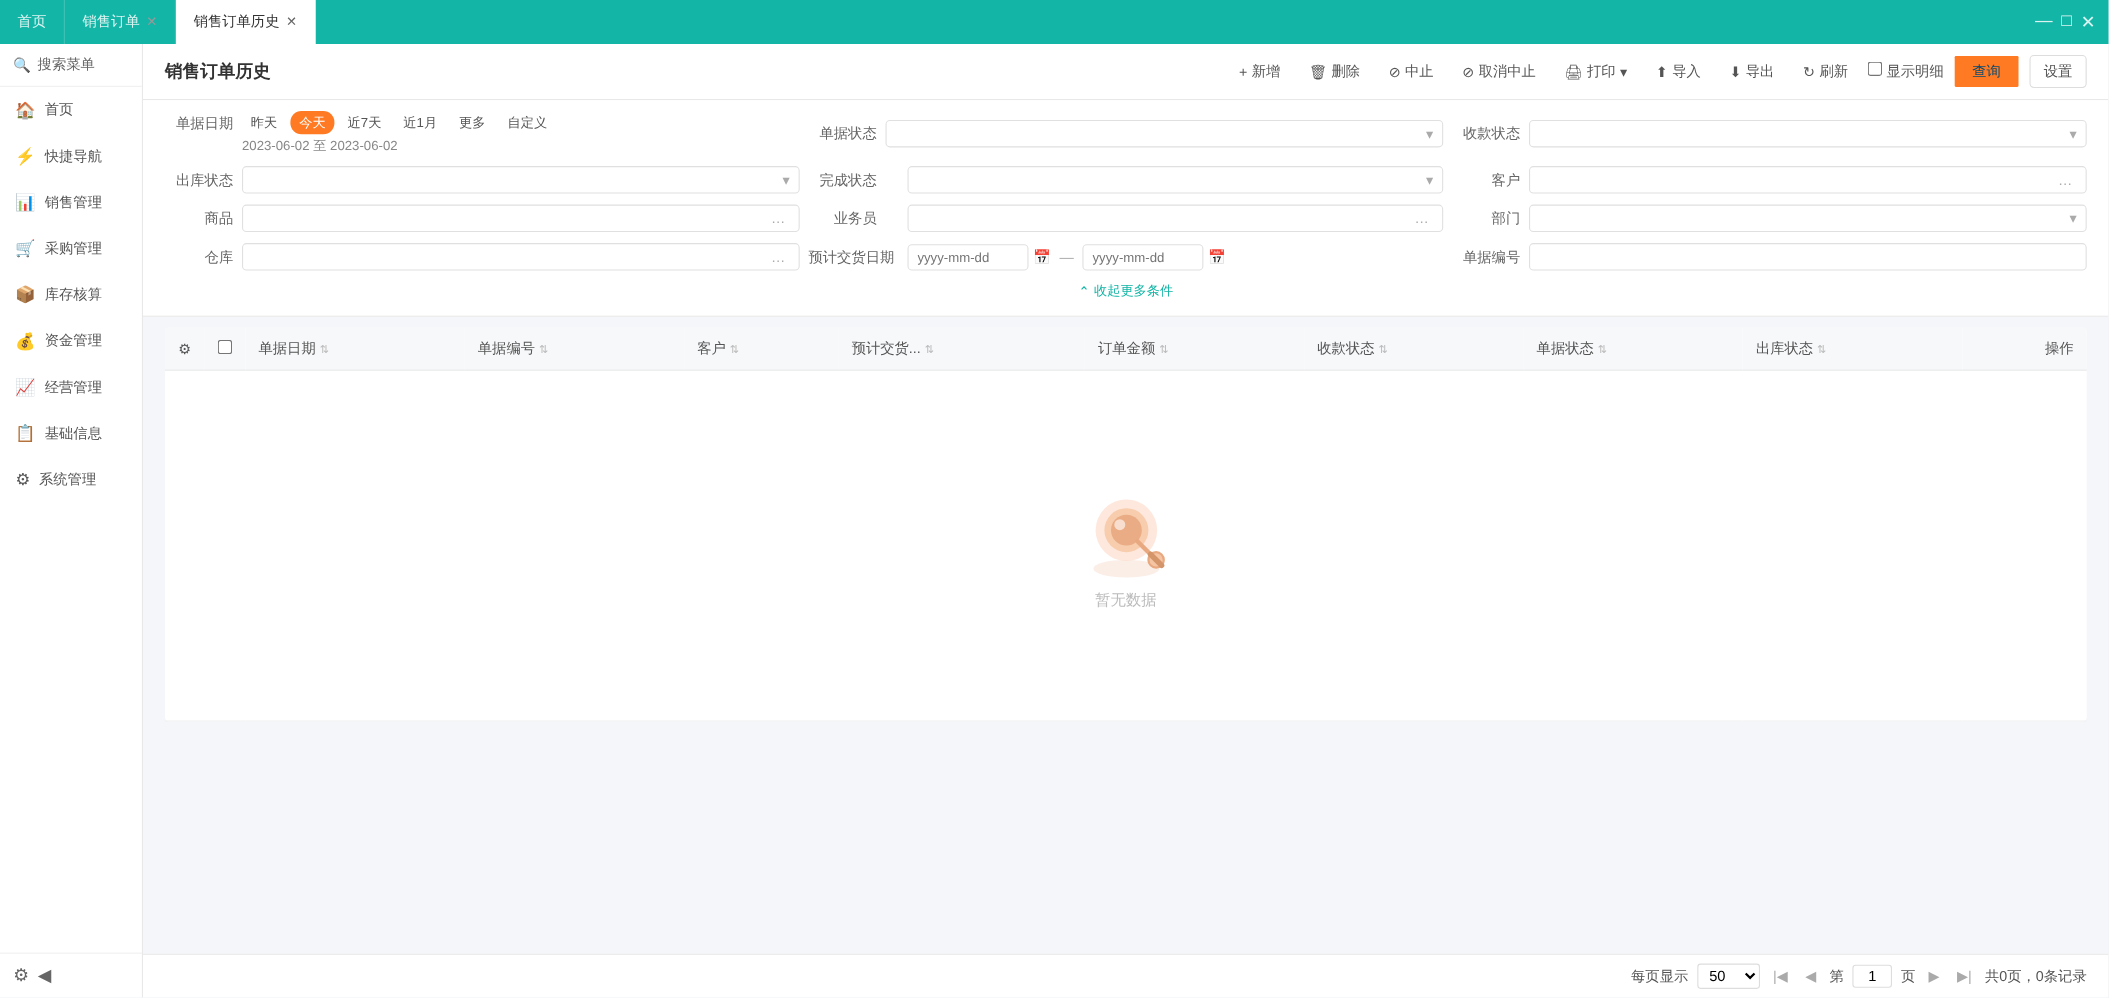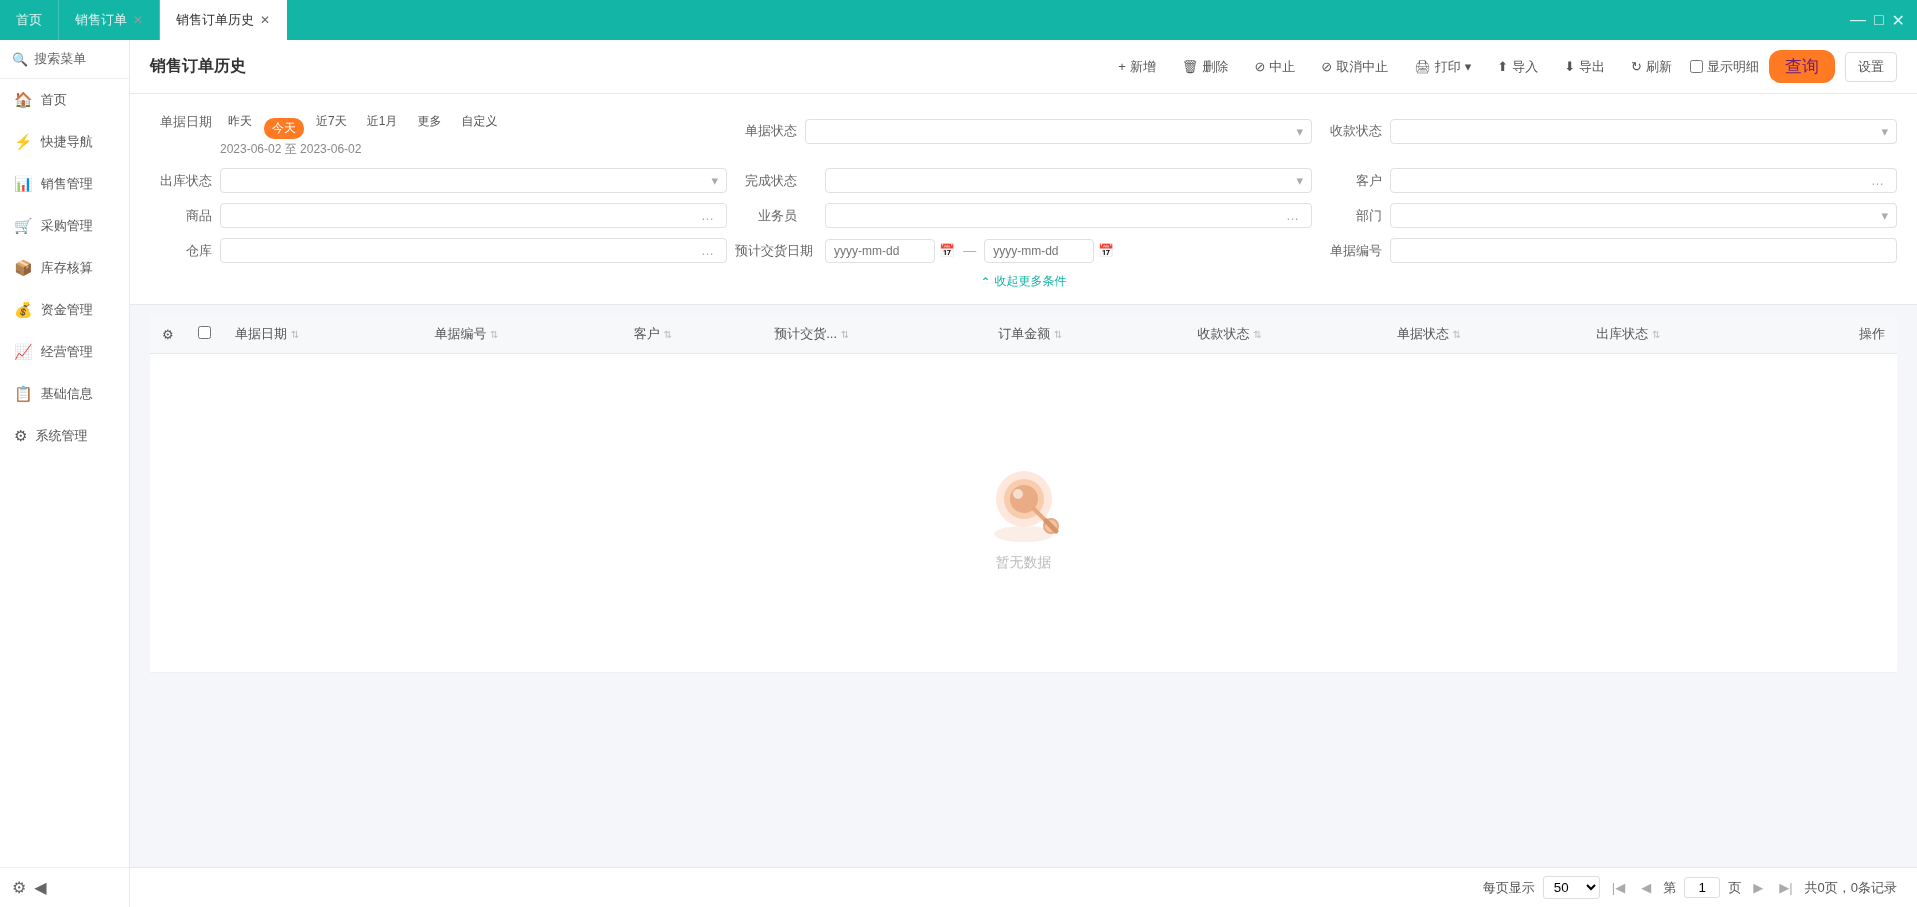--- a/index.html
+++ b/index.html
@@ -25,28 +25,28 @@
     .sidebar-item .icon { font-size: 15px; }
     .sidebar-bottom { margin-top: auto; display: flex; align-items: center; padding: 10px 12px; gap: 8px; border-top: 1px solid #f0f0f0; }
     .sidebar-bottom span { cursor: pointer; color: #666; font-size: 16px; }
 
     
     .main-content { flex: 1; display: flex; flex-direction: column; overflow: hidden; background: #f5f6fa; }
     .page-title-row { display: flex; align-items: center; justify-content: space-between; padding-bottom: 10px; }
     .page-title { font-size: 16px; font-weight: bold; color: #333; }
     .toolbar { display: flex; align-items: center; gap: 10px; }
     .toolbar-btn { display: flex; align-items: center; gap: 4px; font-size: 13px; color: #555; cursor: pointer; padding: 4px 8px; }
-    .checkbox-item { display: flex; align-items: center; gap: 4px; color: #555; font-size: 13px; cursor: pointer; }
+    .checkbox-item { display: flex; align-items: flex-start; gap: 4px; color: #555; font-size: 13px; cursor: pointer; }
 
     
     .filter-area { background: #fff; padding: 10px 20px; border-bottom: 1px solid #e8e8e8; }
     .filter-label { color: #666; min-width: 70px; text-align: right; padding-right: 8px; }
     .date-tabs { display: flex; align-items: center; gap: 4px; }
     .date-tab { padding: 2px 8px; border-radius: 3px; cursor: pointer; color: #555; font-size: 12px; }
-    .date-tab.active { background: #ff7a22; color: #fff; border-radius: 10px; margin-top: 14px; }
+    .date-tab.active { background: #ff7a22; color: #fff; border-radius: 10px; }
     .filter-select { border: 1px solid #e0e0e0; border-radius: 4px; padding: 4px 8px; min-width: 180px; display: flex; align-items: center; justify-content: space-between; background: #fff; cursor: pointer; color: #888; }
     .filter-select .arrow { color: #aaa; }
     .dots-btn { color: #aaa; cursor: pointer; padding: 0 4px; }
     .filter-date-input { border: 1px solid #e0e0e0; border-radius: 4px; padding: 4px 8px; width: 120px; color: #bbb; font-size: 12px; }
     .filter-date-icon { color: #aaa; cursor: pointer; }
     .filter-dash { color: #aaa; padding: 0 4px; }
     .collapse-btn { display: flex; align-items: center; justify-content: center; gap: 4px; color: #13b5a6; font-size: 12px; cursor: pointer; padding: 4px 0; }
 
     
     .table-area { flex: 1; overflow: auto; padding: 10px 20px; background: #f5f6fa; }
@@ -174,21 +174,21 @@
             <span> 导出</span>
           </span>
           <span class="toolbar-btn">
             <span>↻</span>
             <span> 刷新</span>
           </span>
           <div class="checkbox-item">
             <input type="checkbox" style="">
             <span>显示明细</span>
           </div>
-          <button style="background:#ff7a22; color:#701a75; border:none; border-radius:12px; padding:5px 16px; cursor:pointer; font-size:17px;">查询</button>
+          <button style="background:#ff7a22; color:#0c4a6e; border:none; border-radius:1px; padding:5px 16px; cursor:pointer; font-size:13px;">查询</button>
           <button style="background:#fff; color:#555; border:1px solid #ddd; border-radius:4px; padding:5px 12px; cursor:pointer; font-size:13px;">设置</button>
         </div>
       </div>
     </div>
 
     <div class="filter-area">
 
       <div style="display:grid; grid-template-columns: 1fr 1fr 1fr; gap: 8px; margin-bottom: 10px;">
 
         <div style="display:flex; align-items:flex-start; flex-direction:column;">

